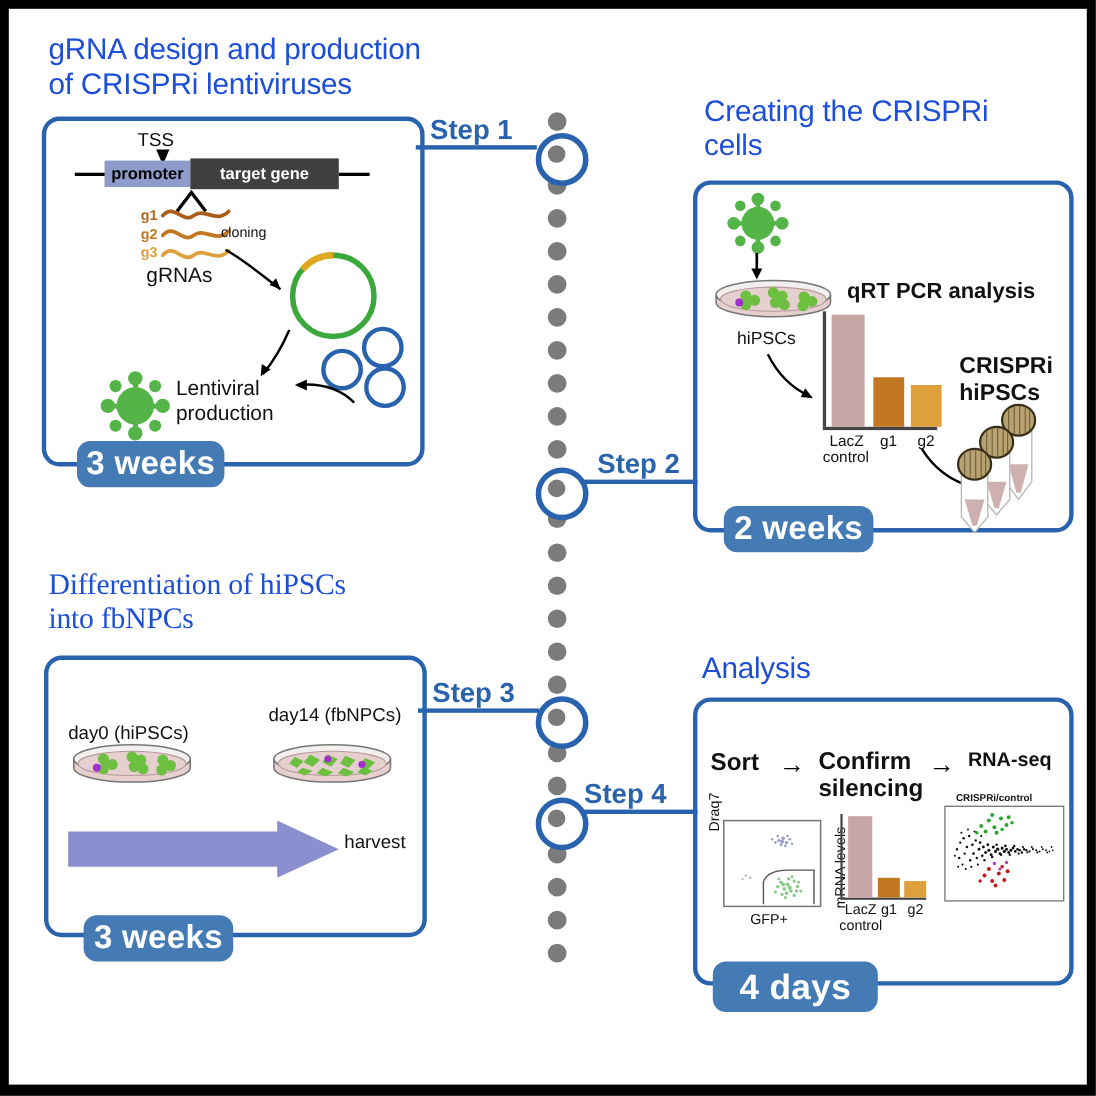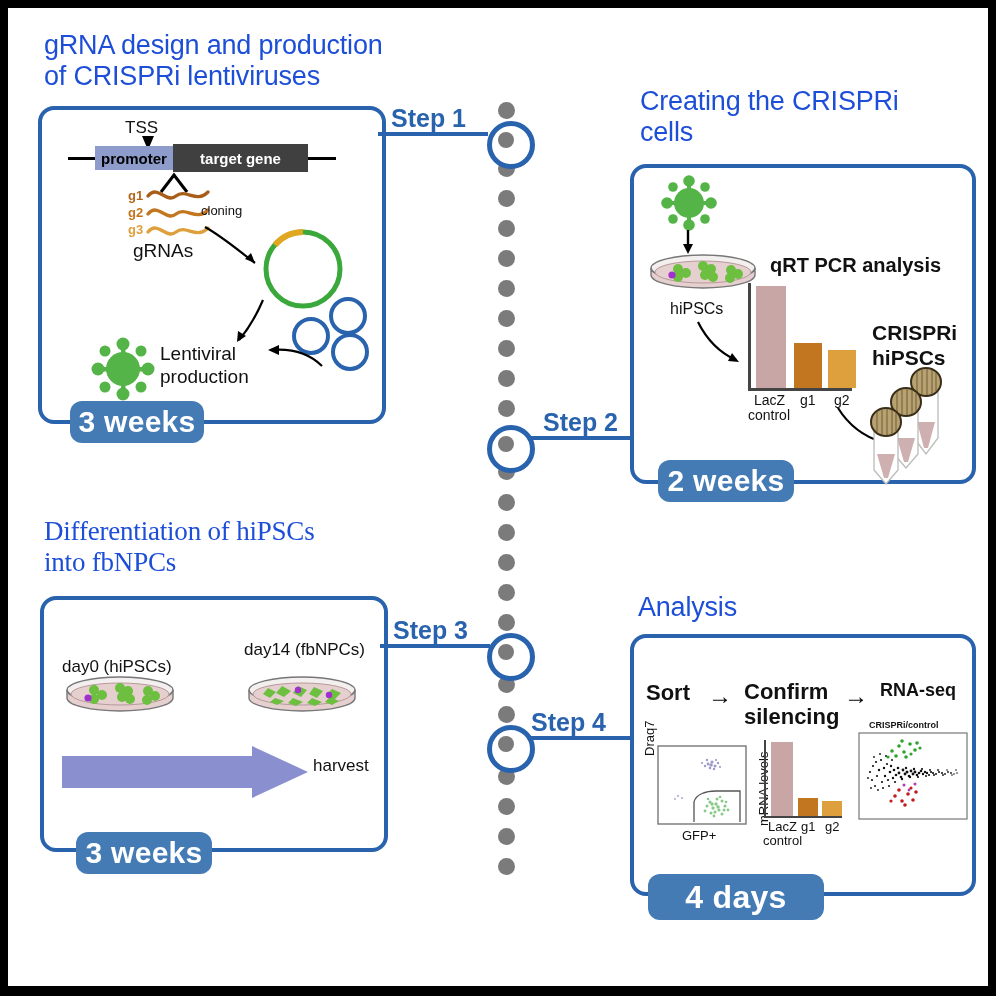--- a/index.html
+++ b/index.html
@@ -441,21 +441,21 @@
         <circle cx="33" cy="69" r="1.6"></circle>
         <circle cx="53" cy="56" r="1.6"></circle>
     </g>
     <g fill="#b03bb0">
       <circle cx="46" cy="53" r="1.5"></circle>
         <circle cx="57" cy="52" r="1.5"></circle>
         <circle cx="51" cy="58" r="1.4"></circle>
     </g>
   </svg>
 
-  <div class="badge" style="left:640px;top:866px;width:176px;height:46px;font-size:32px;">4 days</div>
+  <div class="badge" style="left:640px;top:866px;width:150px;height:46px;font-size:32px;">4 days</div>
 
   <div class="dot" style="left:490px;top:94px;"></div>
   <div class="dot" style="left:490px;top:152px;"></div>
   <div class="dot" style="left:490px;top:182px;"></div>
   <div class="dot" style="left:490px;top:212px;"></div>
   <div class="dot" style="left:490px;top:242px;"></div>
   <div class="dot" style="left:490px;top:272px;"></div>
   <div class="dot" style="left:490px;top:302px;"></div>
   <div class="dot" style="left:490px;top:332px;"></div>
   <div class="dot" style="left:490px;top:362px;"></div>

